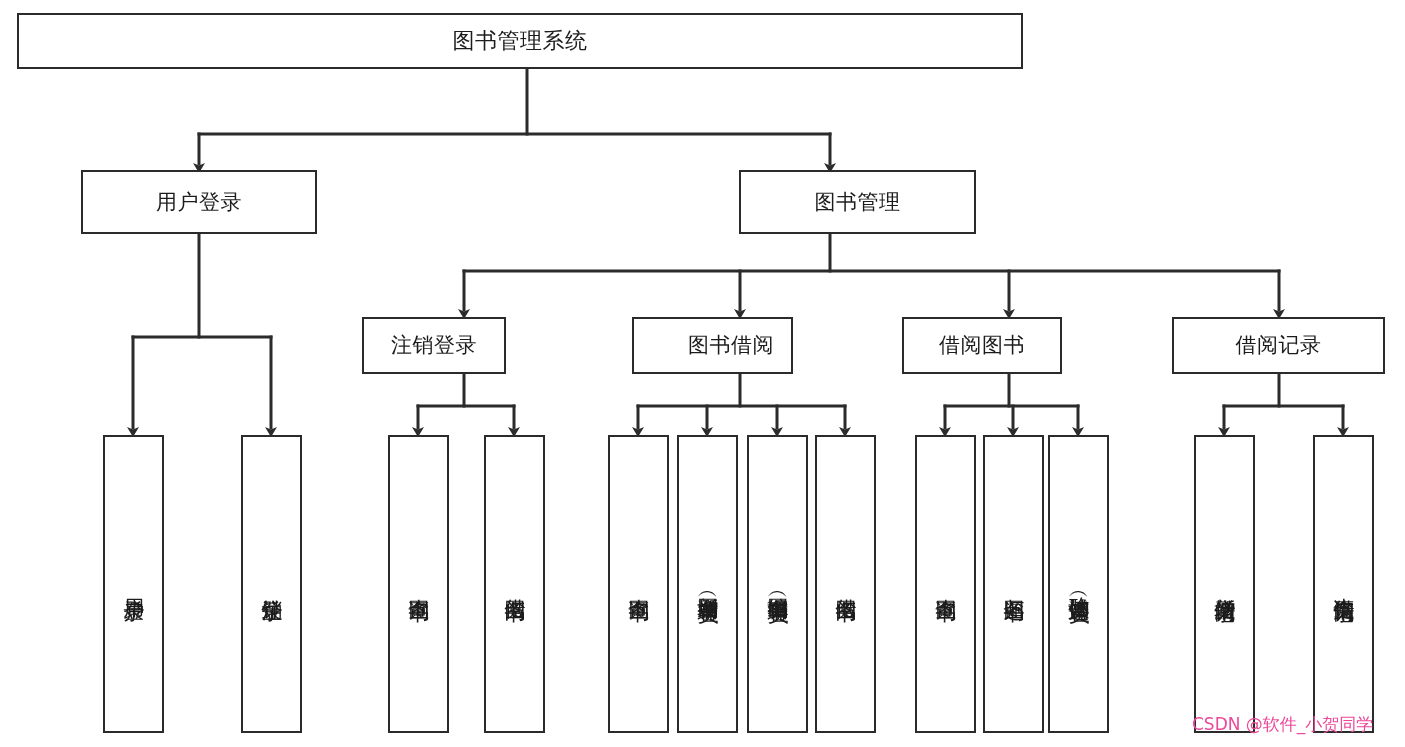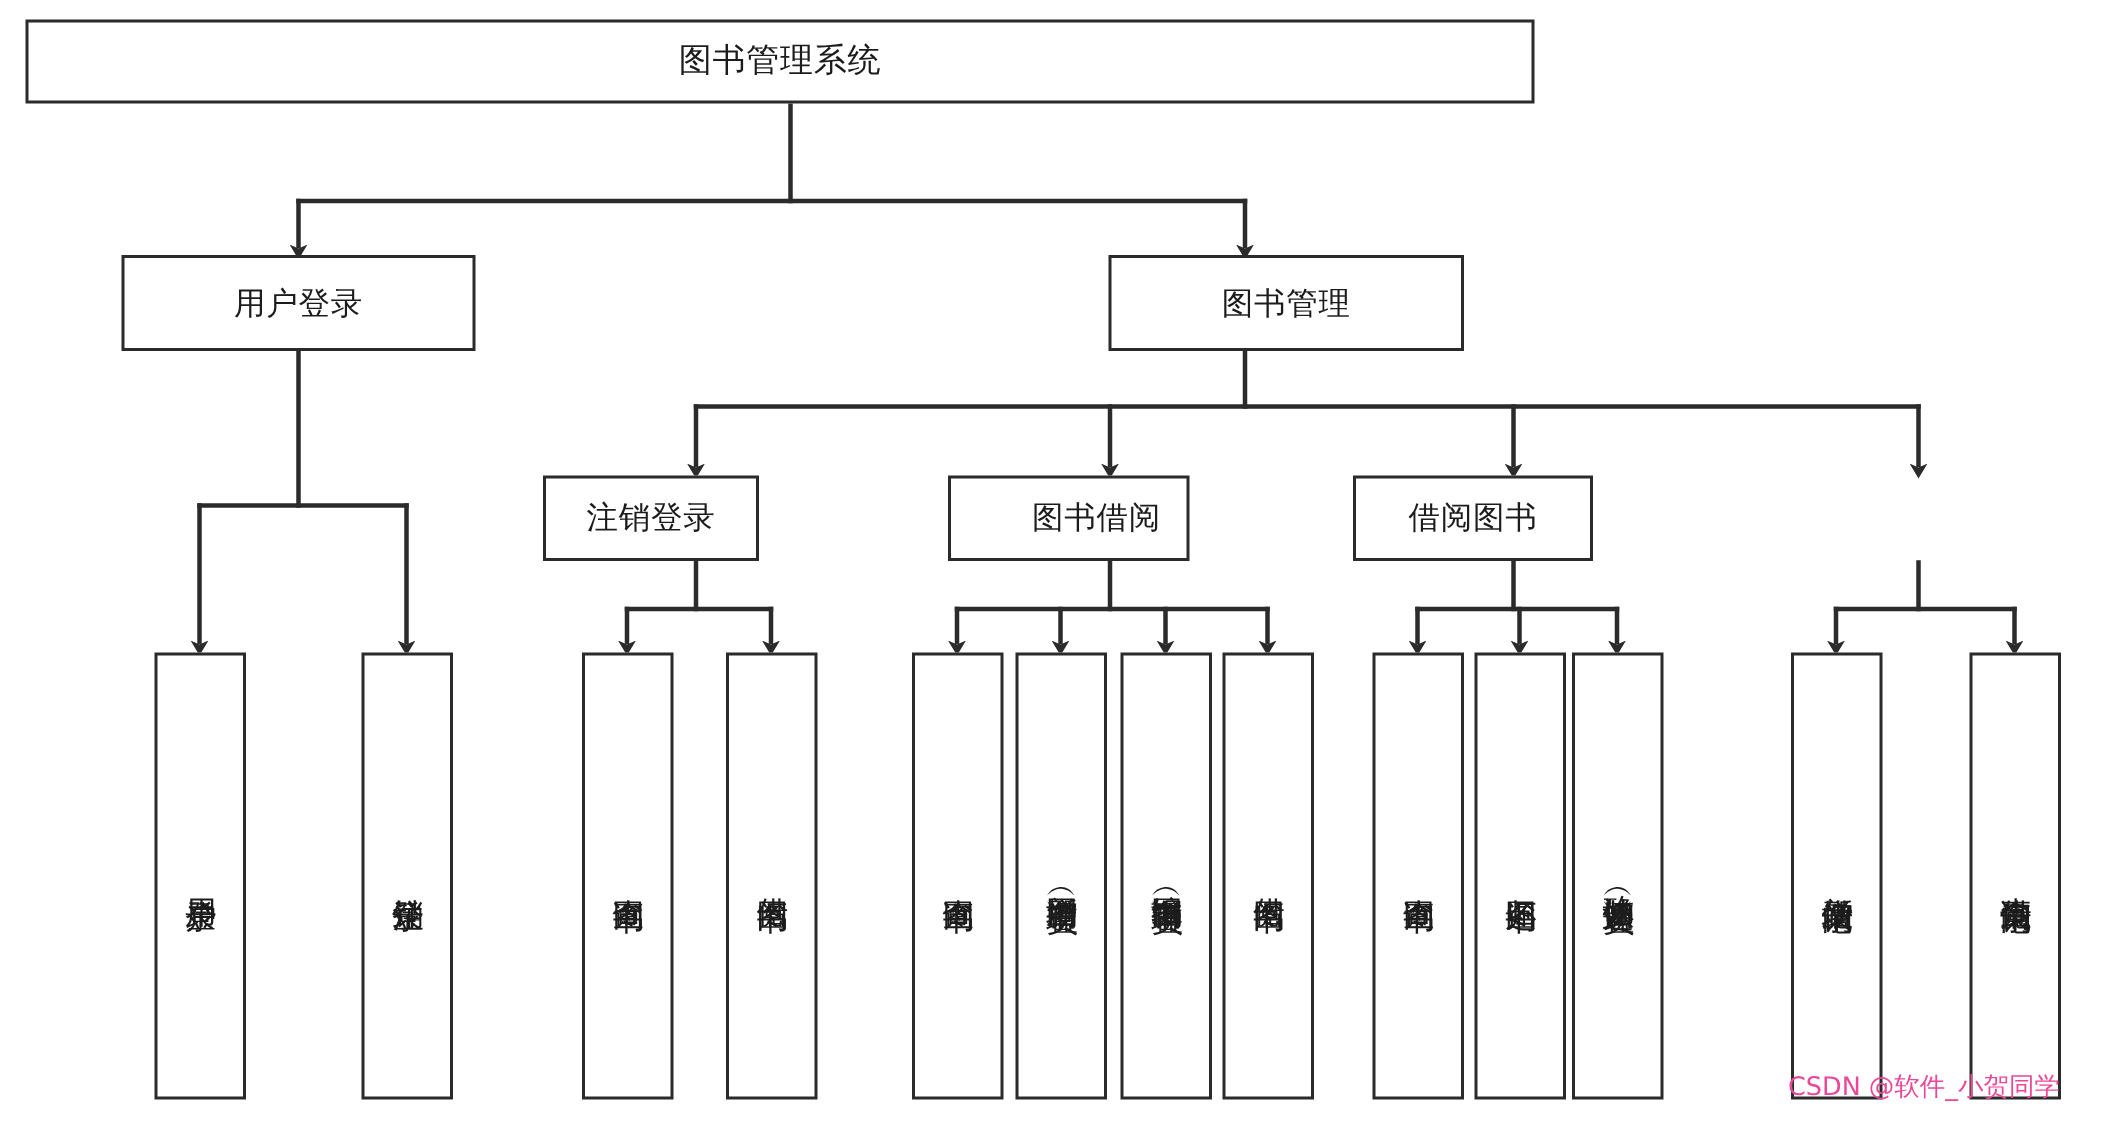--- a/index.html
+++ b/index.html
@@ -144,20 +144,23 @@
 
   <div class="node horiz" style="left:362px; top:317px; width:144px; height:57px;">
     <span class="node-label">注销登录</span>
   </div>
   <div class="node horiz" style="left:632px; top:317px; width:161px; height:57px;padding-left:37px;">
     <span class="node-label">图书借阅</span>
   </div>
   <div class="node horiz" style="left:902px; top:317px; width:160px; height:57px;">
     <span class="node-label">借阅图书</span>
   </div>
+  <div class="node horiz" style="left:1172px; top:317px; width:213px; height:57px;">
+    <span class="node-label">借阅记录</span>
+  </div>
 
   <div class="node vert" style="left:103px; top:435px; width:61px; height:298px;">
     <span class="node-label">用户登录</span>
   </div>
   <div class="node vert" style="left:241px; top:435px; width:61px; height:298px;">
     <span class="node-label">注销登录</span>
   </div>
 
   <div class="node vert" style="left:388px; top:435px; width:61px; height:298px;">
     <span class="node-label">查询图书</span>

